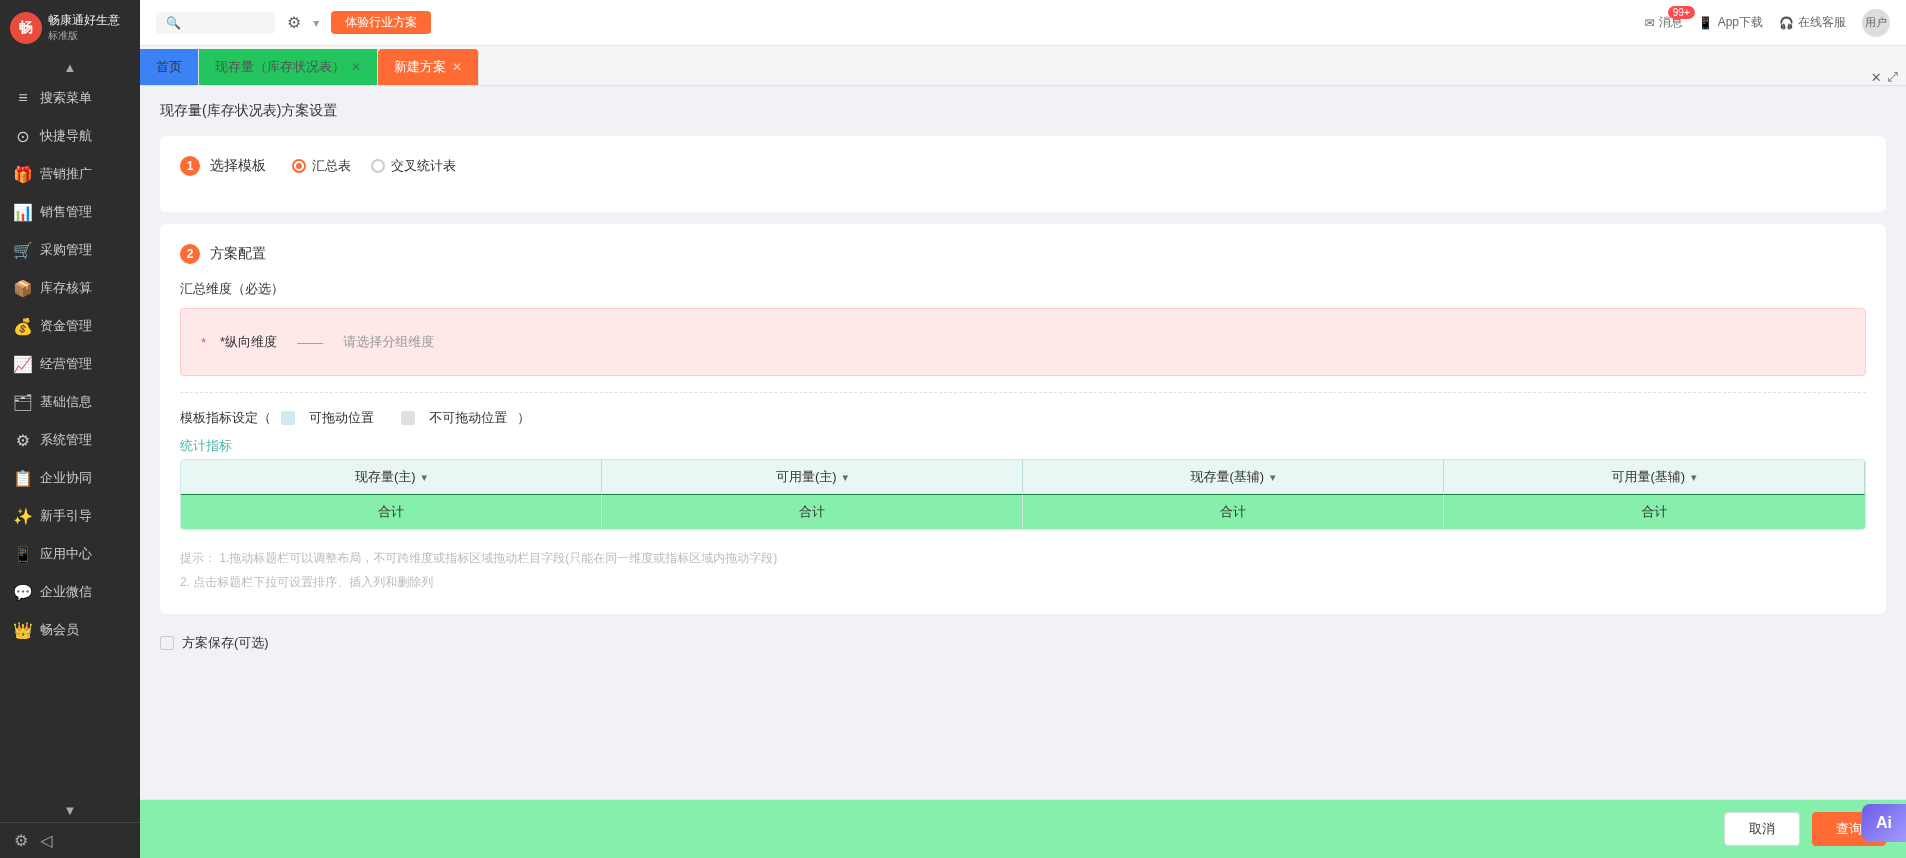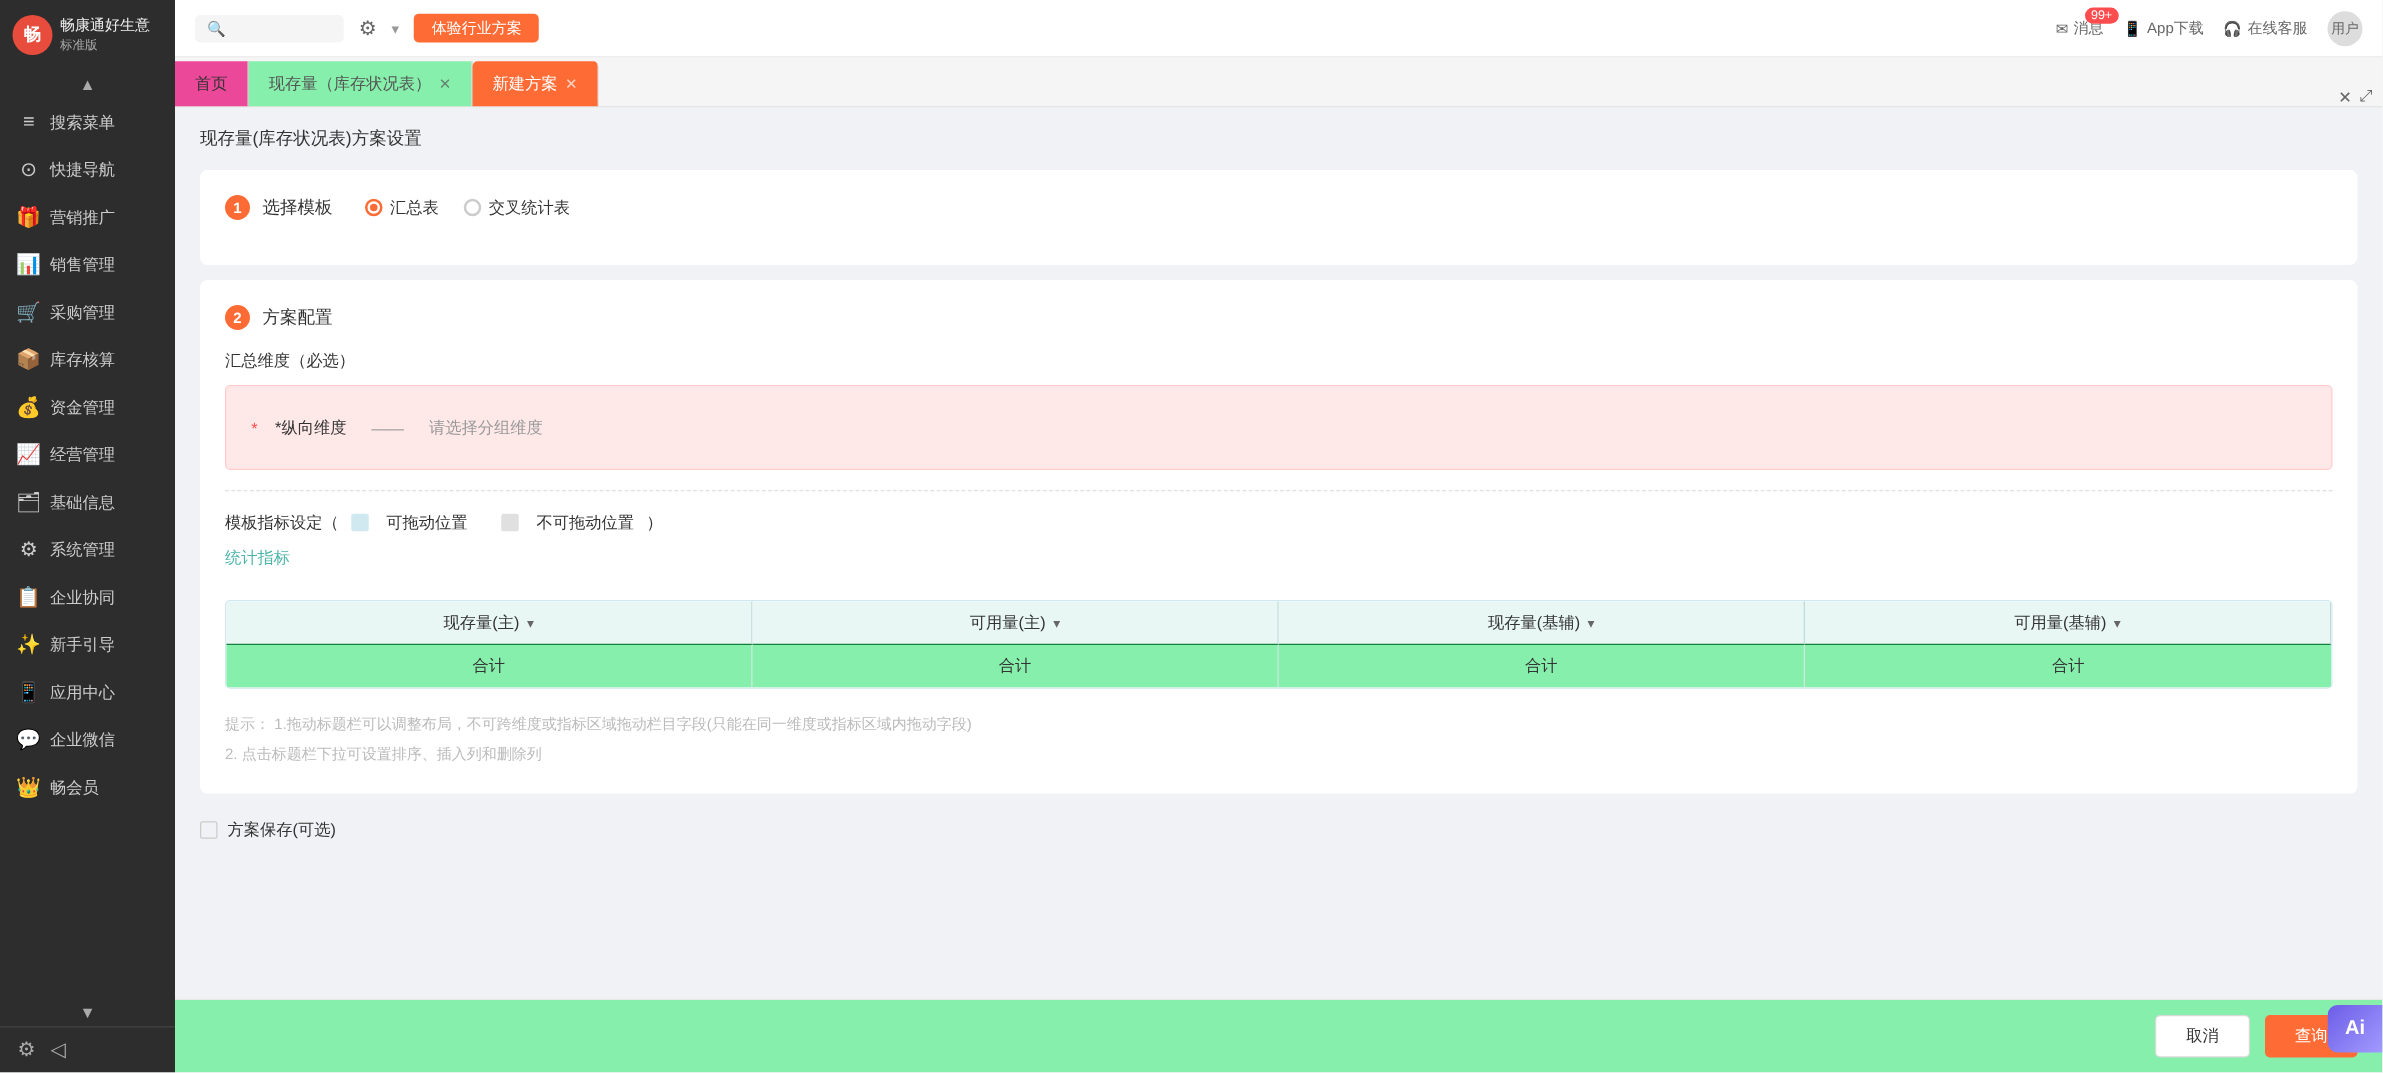--- a/index.html
+++ b/index.html
@@ -108,30 +108,30 @@
       display: flex;
       align-items: flex-end;
       padding: 0 0 0 0;
       flex-shrink: 0;
     }
     .tab {
       height: 36px;
       padding: 0 16px;
       display: flex; align-items: center; gap: 6px;
       font-size: 13px; cursor: pointer;
-      background: #86efac;
+      background: #22c55e;
       border-right: 1px solid #ddd;
       color: #555;
     }
     .tab.active {
       background: #ff6b35; color: white;
       border-radius: 4px 4px 0 0;
     }
     .tab-home {
-      background: #ec4899;
+      background: #3b82f6;
       color: #333;
     }
     .tab-close { font-size: 12px; cursor: pointer; opacity: 0.7; }
 
     
     .tabbar-right { margin-left: auto; display: flex; align-items: center; padding-right: 8px; gap: 6px; }
 
     
     .page-content {
       flex: 1; overflow-y: auto; padding: 16px 20px;
@@ -211,21 +211,21 @@
     }
     .indicator-tag-grey {
       display: inline-block;
       width: 14px; height: 14px;
       background: #e0e0e0;
       border-radius: 2px;
       margin-right: 4px;
     }
 
     
-    .stats-section-title { font-size: 13px; color: #4bb5a8; margin-bottom: 25px; font-weight: 500; }
+    .stats-section-title { font-size: 13px; color: #4bb5a8; margin-bottom: 4px; font-weight: 500; }
     .stats-table {
       border: 1px solid #d0e8f0;
       border-radius: 4px;
       overflow: hidden;
       display: grid;
       grid-template-columns: repeat(4, 1fr);
     }
     .stats-header-cell {
       background: #e8f6f4;
       border-right: 1px solid #c0dcd8;

